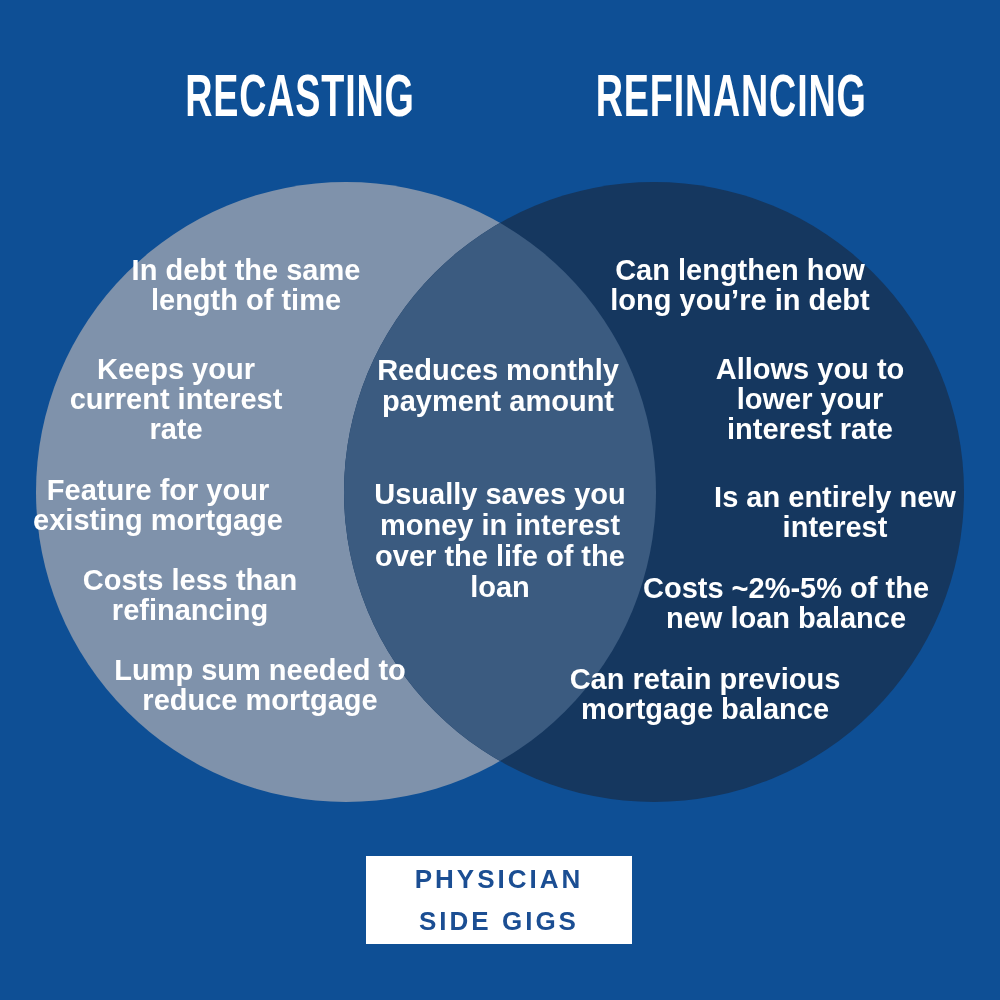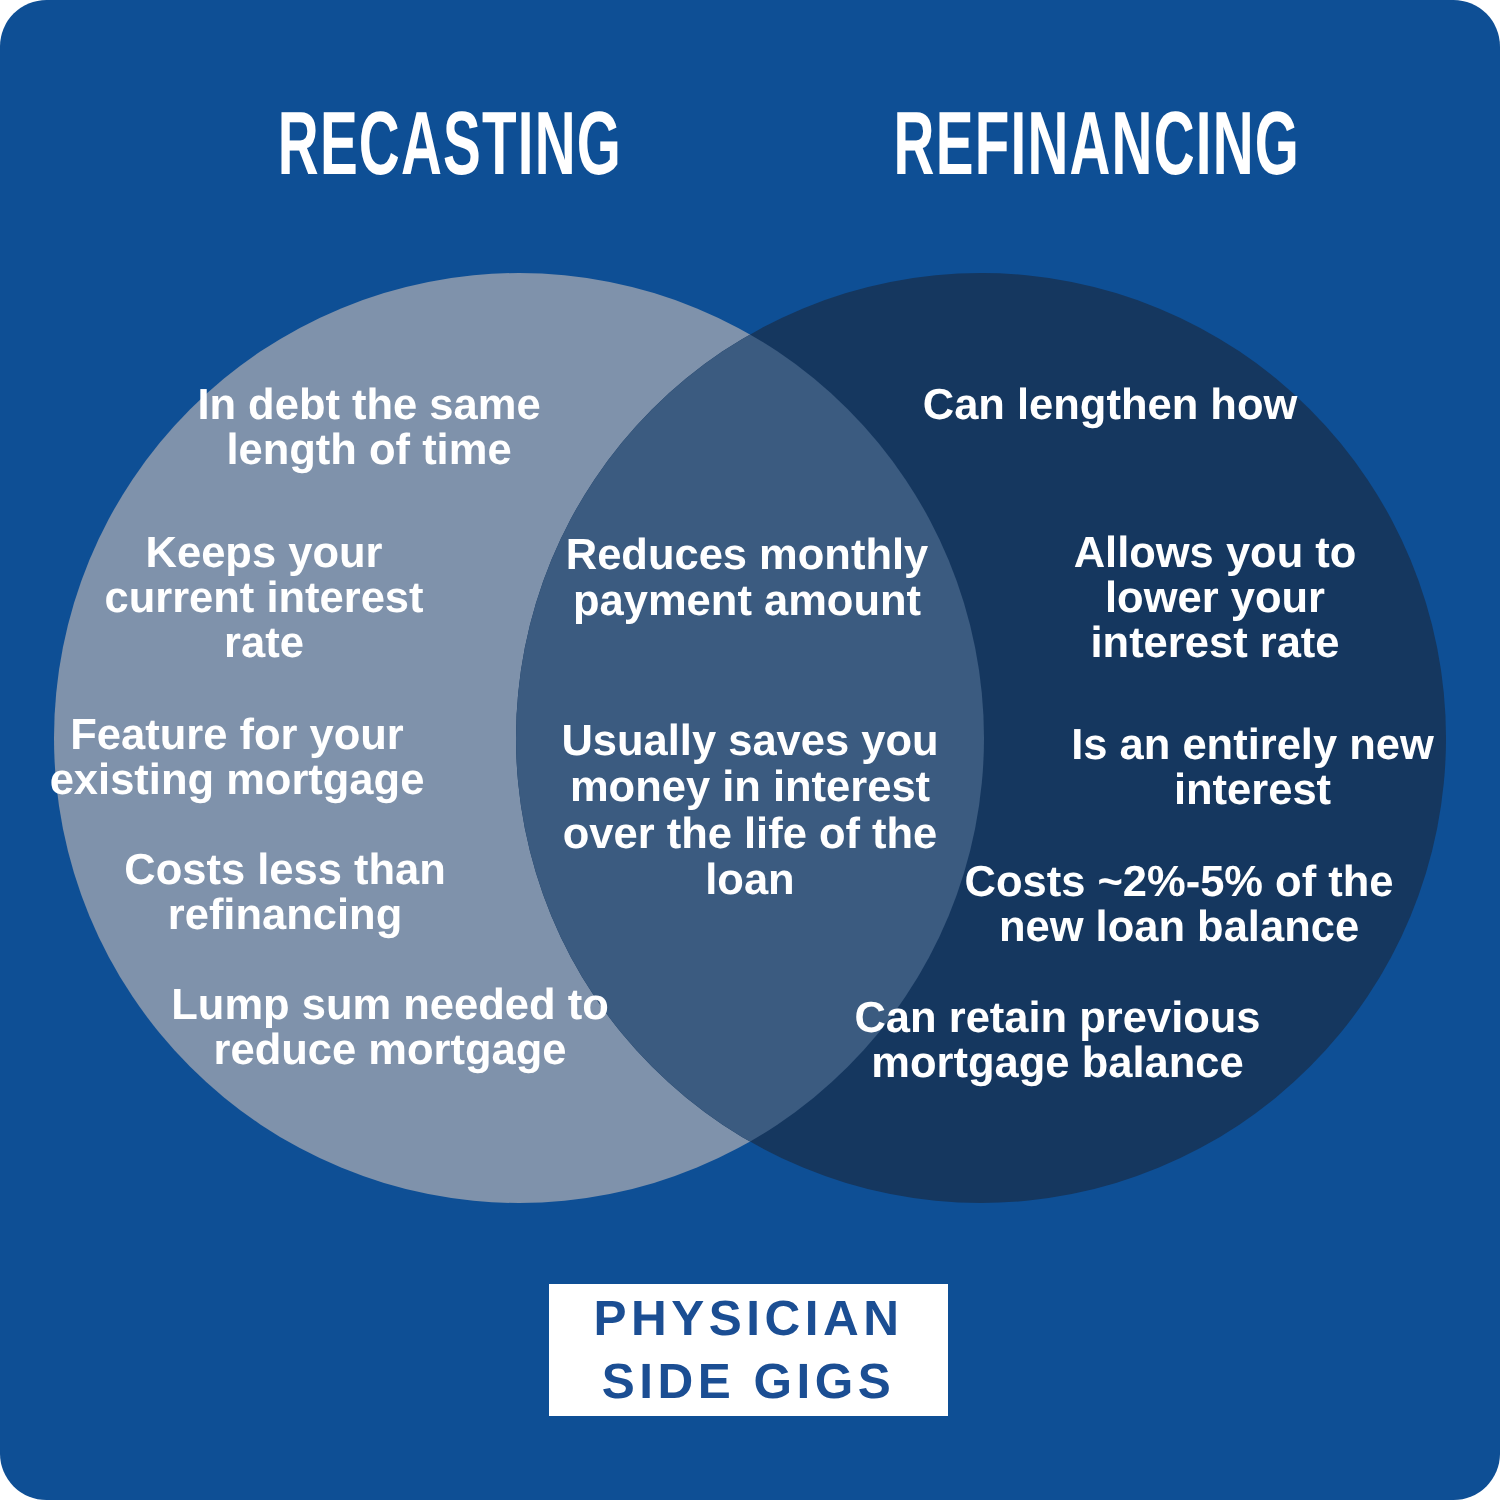--- a/index.html
+++ b/index.html
@@ -4,21 +4,20 @@
 <style>
   html, body { margin: 0; padding: 0; }
   body { font-family: "Liberation Sans", sans-serif; }
 
   .canvas {
     position: relative;
     width: 1000px;
     height: 1000px;
     background: #0e4f95;
     overflow: hidden;
-    border-radius: 31px;
   }
 
   
   .circle {
     position: absolute;
     width: 620px;
     height: 620px;
     border-radius: 50%;
     top: 182px;
   }
@@ -93,21 +92,21 @@
     left: 366px; top: 856px;
     width: 266px; height: 88px;
     background: #ffffff;
     display: flex;
     flex-direction: column;
     align-items: center;
     justify-content: center;
   }
   .brand-line {
     color: #1b4e93;
-    font-size: 33px;
+    font-size: 26px;
     font-weight: 700;
     letter-spacing: 3px;
     line-height: 42px;
     white-space: nowrap;
   }
 </style>
 </head>
 <body>
 
 <div class="canvas">
@@ -153,20 +152,21 @@
   </div>
   <div class="item it-m2">
     <div>Usually saves you</div>
     <div>money in interest</div>
     <div>over the life of the</div>
     <div>loan</div>
   </div>
 
   <div class="item it-r1">
     <div>Can lengthen how</div>
+    <div>long you’re in debt</div>
   </div>
   <div class="item it-r2">
     <div>Allows you to</div>
     <div>lower your</div>
     <div>interest rate</div>
   </div>
   <div class="item it-r3">
     <div>Is an entirely new</div>
     <div>interest</div>
   </div>

